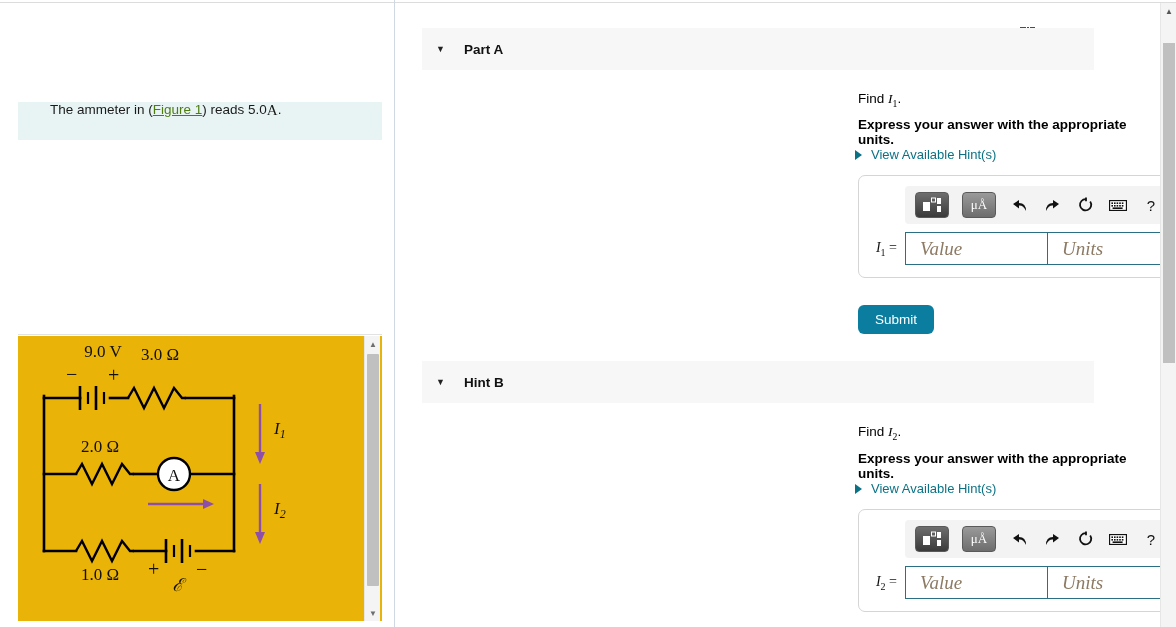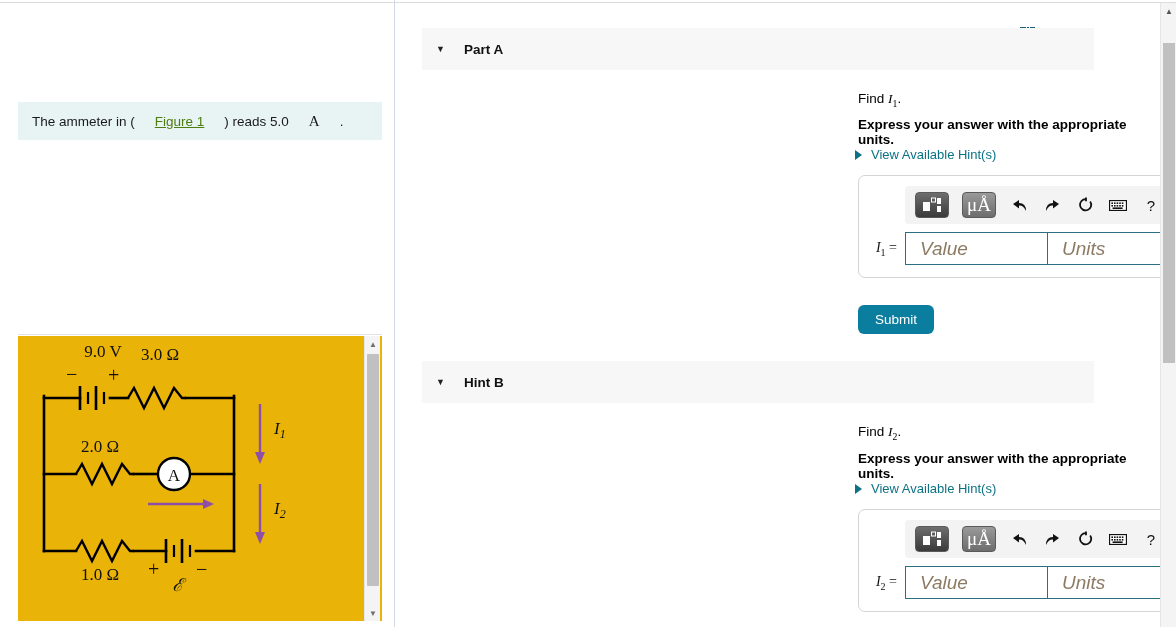--- a/index.html
+++ b/index.html
@@ -24,23 +24,23 @@
     background:#fff;
   }
   .col-divider {
     position:absolute; left:394px; top:0px; width:1px; height:627px;
     background:#cfd8e3;
   }
 
   .problem-box {
     position:absolute; left:18px; top:99px; width:364px; height:38px;
     background:#e8f4f4;
-    display:flex; align-items:center;
-    padding-left:14px;
-    font-size:13.5px; color:#1a1a1a;gap:20px;
+    display:flex; 
+    padding-left:32px;
+    font-size:13.5px; color:#1a1a1a;
   }
   .problem-box .link {
     color:#4d7c0f; text-decoration:underline; cursor:pointer;
   }
   .mathit { font-family:"Liberation Serif", serif; font-style:normal; }
   .mathA { font-family:"Liberation Serif", serif; font-size:15px; }
 
   .figure-head {
     position:absolute; left:18px; top:298px; width:364px; height:28px;
   }
@@ -140,39 +140,39 @@
   }
   .tb-btn {
     width:34px; height:26px; border-radius:4px;
     border:1px solid #5a5a5a;
     display:flex; align-items:center; justify-content:center;
     cursor:pointer;
   }
   .tb-btn.dark { background:linear-gradient(#6e6e6e,#3a3a3a); }
   .tb-btn.gray { background:linear-gradient(#9a9a9a,#6d6d6d); }
   .tb-btn .mu {
-    color:#fff; font-size:19px; font-family:"Liberation Serif", serif;
+    color:#fff; font-size:13px; font-family:"Liberation Serif", serif;
   }
   .tb-ico {
     font-size:16px; color:#111; cursor:pointer; line-height:1;
     display:flex; align-items:center; justify-content:center;
     width:20px; height:20px;
   }
   .tb-ico.kb { font-size:13px; }
   .tb-ico.help { font-size:15px; font-weight:normal; }
 
   .field-row { display:flex; align-items:center; margin-top:8px; }
   .field-label {
     width:36px; text-align:right; padding-right:8px;
     font-family:"Liberation Serif", serif; font-size:14px; color:#111;
   }
   .inp {
     height:33px; border:1px solid #2a6f84; background:#fff;
     display:flex; align-items:center; padding-left:14px;
-    font-family:Liberation Sans, sans-serif; font-style:italic;
+    font-family:Liberation Serif, serif; font-style:italic;
     font-size:19px; color:#8c7a63; cursor:text;
   }
   .inp.value { width:143px; }
   .inp.units { width:143px; border-left:none; }
 
   .submit-btn {
     position:absolute; left:462px; top:302px;
     background:#0b7d9e; color:#fff; border:none;
     padding:7px 17px; font-size:13.5px; border-radius:6px;
     font-family:"Liberation Sans", sans-serif; cursor:pointer;

